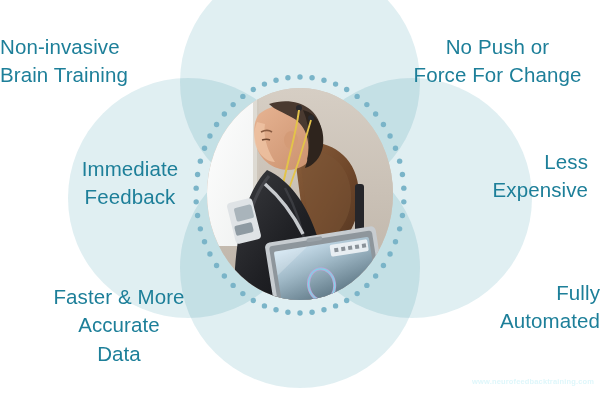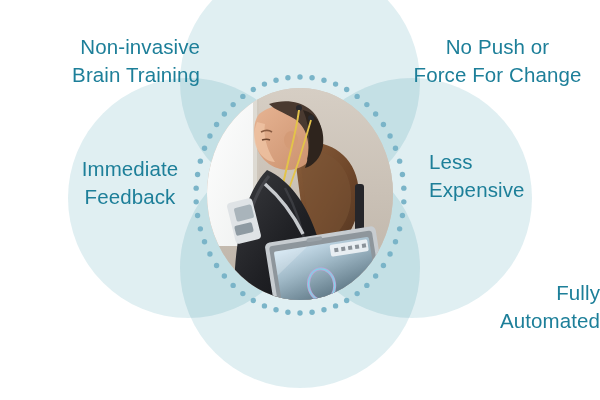--- a/index.html
+++ b/index.html
@@ -64,24 +64,24 @@
 
   
   .label {
     position: absolute;
     color: #1d7f99;
     font-size: 20.5px;
     line-height: 1.38;
     letter-spacing: 0.1px;
     white-space: pre-line;
   }
-  .label-tl { left: 0px;   top: 33px;  width: 200px; text-align: right; }
+  .label-tl { left: 0px;   top: 33px;  width: 200px; text-align: left; }
   .label-tr { left: 395px; top: 33px;  width: 205px; text-align: center; }
   .label-ml { left: 0px;   top: 155px; width: 172px; text-align: center; margin-left: 44px; }
-  .label-mr { left: 429px; top: 148px; width: 168px; text-align: left; }
+  .label-mr { left: 420px; top: 148px; width: 168px; text-align: right; }
   .label-bl { left: 10px;  top: 283px; width: 218px; text-align: center; }
   .label-br { left: 404px; top: 279px; width: 196px; text-align: right; }
 
   
   .watermark {
     position: absolute;
     left: 472px;
     top: 377px;
     font-size: 7.5px;
     font-weight: bold;
@@ -255,17 +255,21 @@
   </div>
 
   <div class="label label-tl">Non-invasive
 Brain Training</div>
   <div class="label label-tr">No Push or
 Force For Change</div>
   <div class="label label-ml">Immediate
 Feedback</div>
   <div class="label label-mr">Less
 Expensive</div>
+  <div class="label label-bl">Faster &amp; More
+Accurate
+Data</div>
   <div class="label label-br">Fully
 Automated</div>
 
+  <div class="watermark">www.neurofeedbacktraining.com</div>
 
 </div>
 
 </body></html>

